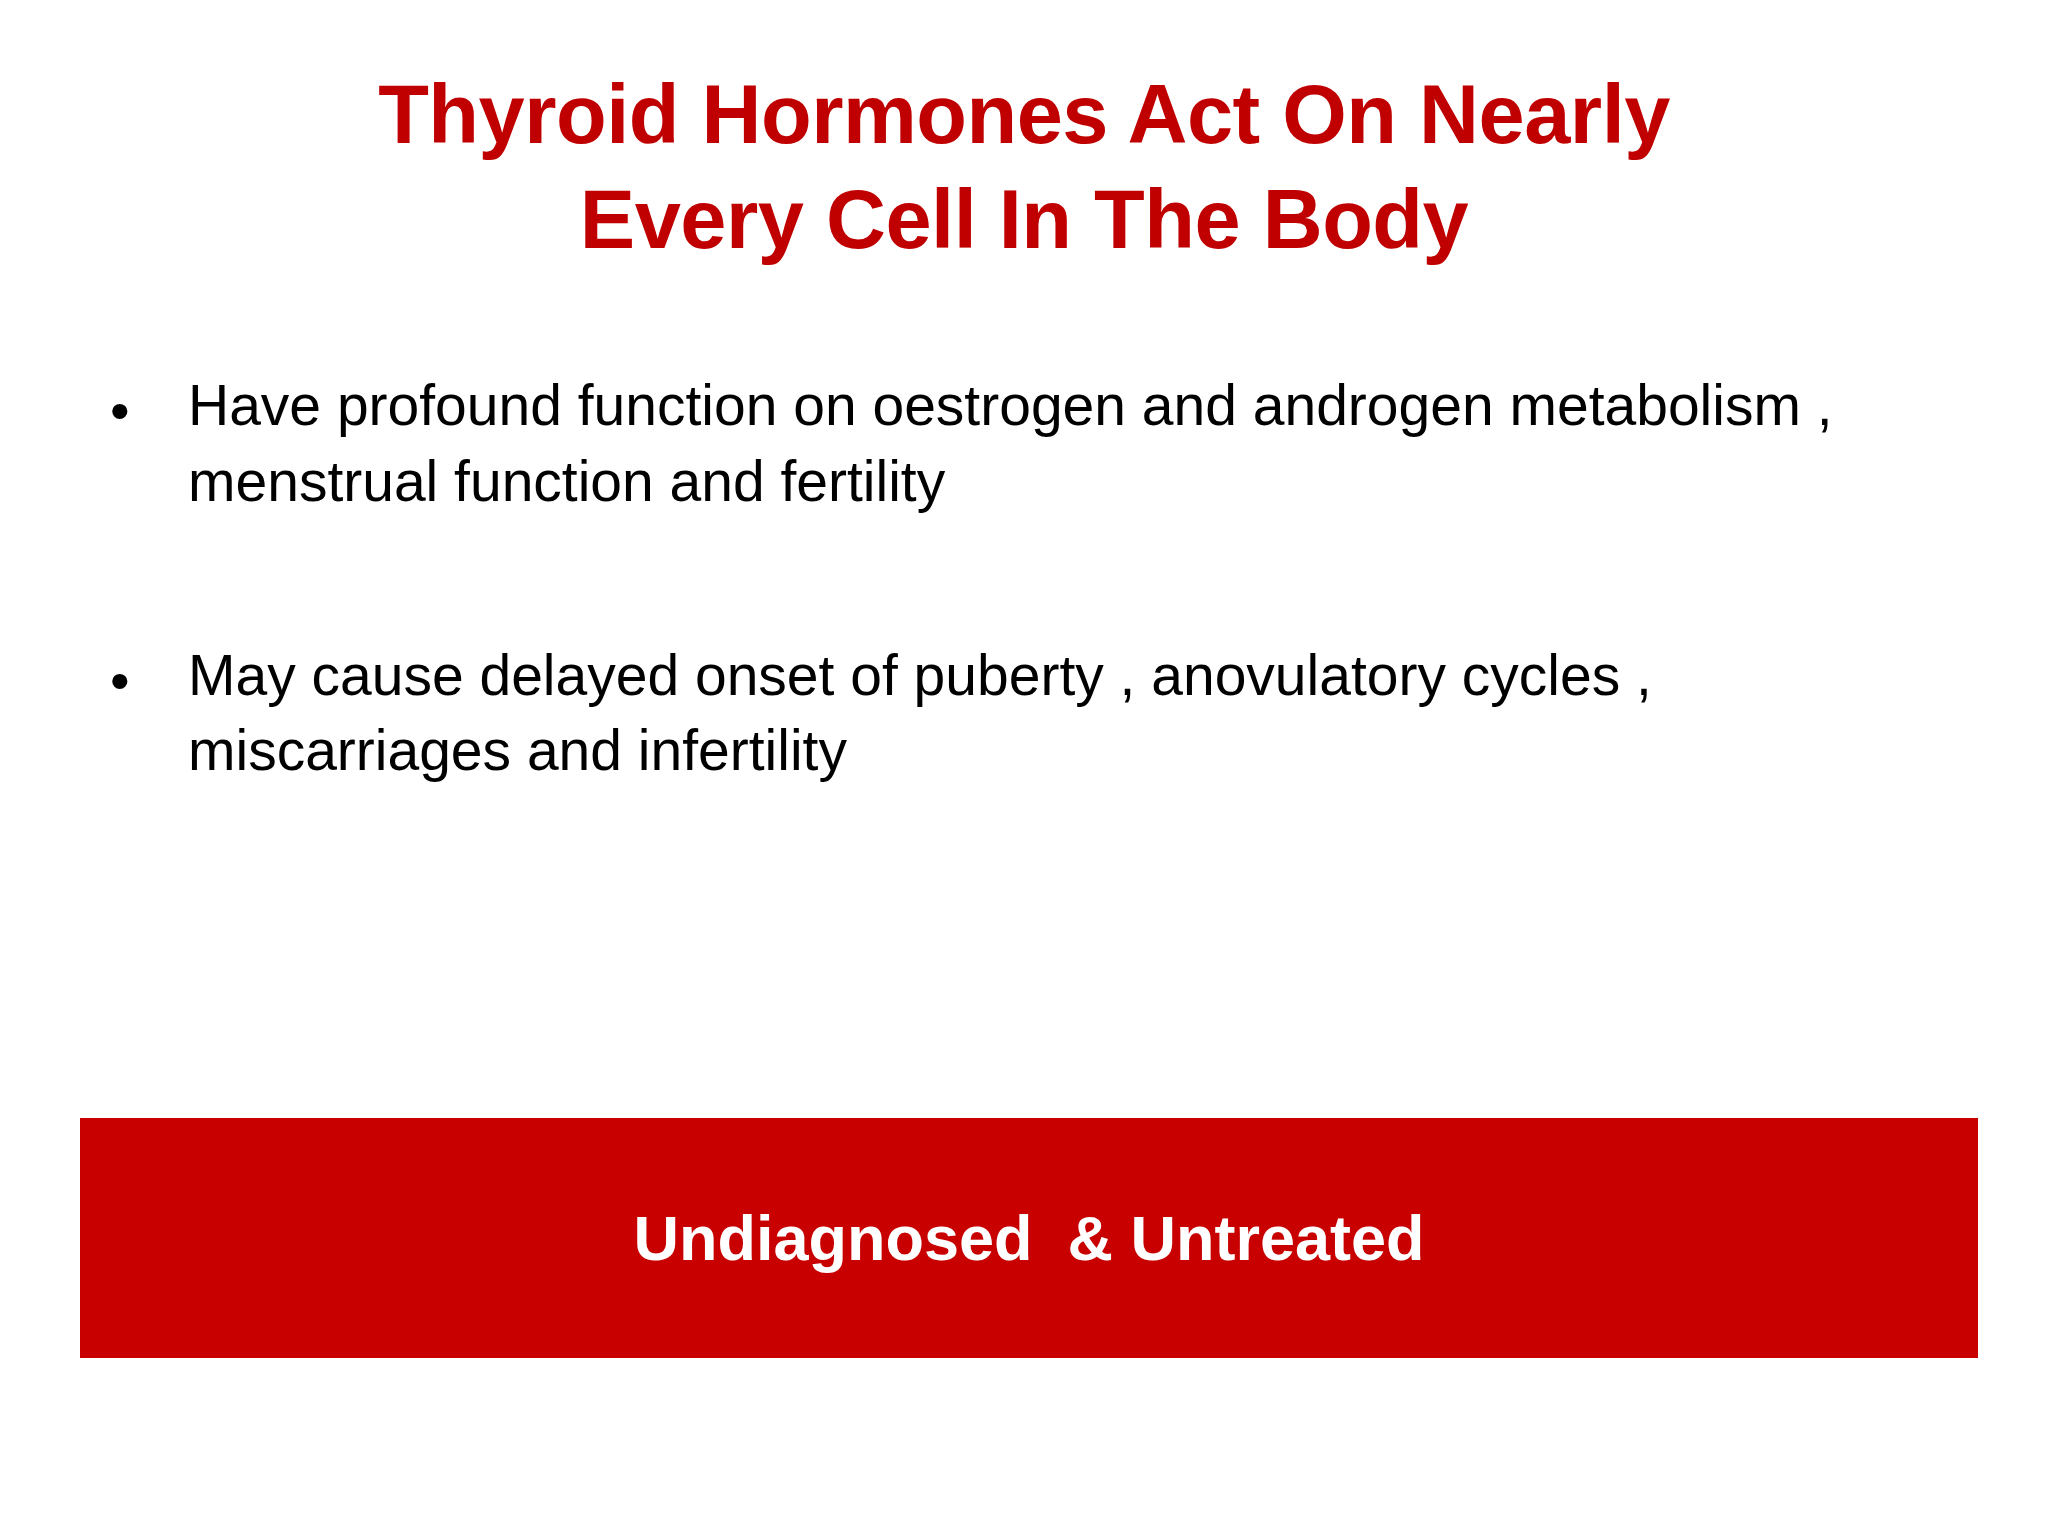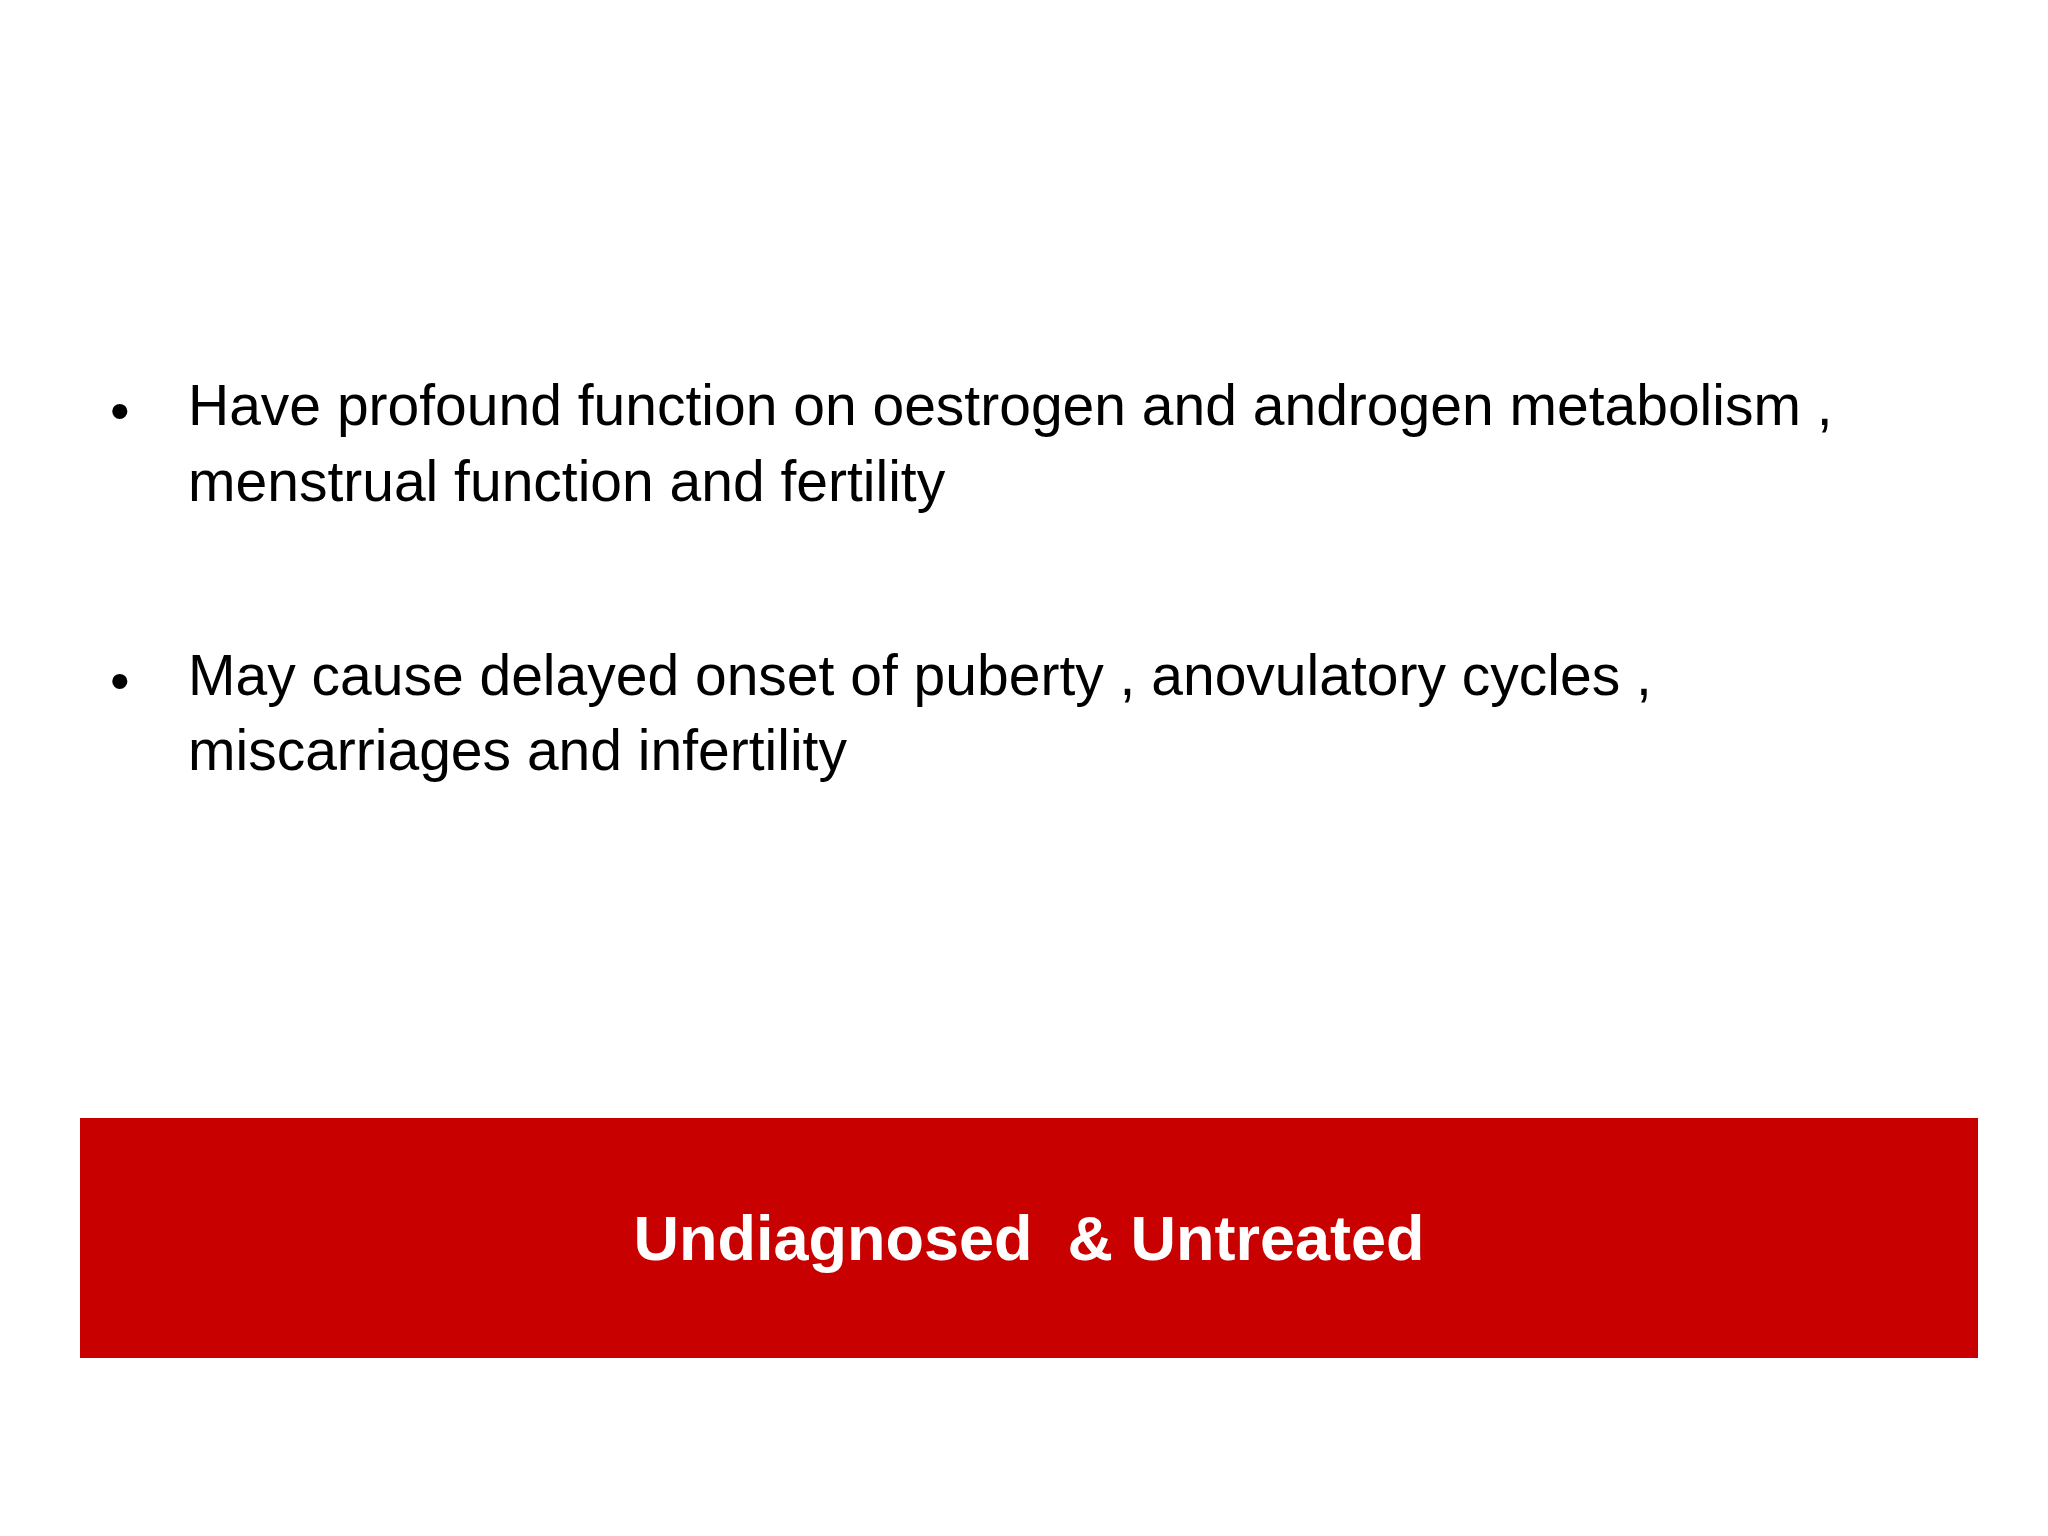--- a/index.html
+++ b/index.html
@@ -97,20 +97,22 @@
     white-space: pre;
     font-family: "Liberation Sans", sans-serif;
   }
 </style>
 </head>
 <body>
 
 <div class="slide">
 
   <div class="title-block">
+    <span class="title-line">Thyroid Hormones Act On Nearly</span>
+    <span class="title-line">Every Cell In The Body</span>
   </div>
 
   <div class="bullets">
 
     <div class="bullet-row">
       <span class="bullet-marker">•</span>
       <span class="bullet-text">Have profound function on oestrogen and androgen metabolism , menstrual function and fertility</span>
     </div>
 
     <div class="bullet-row">

